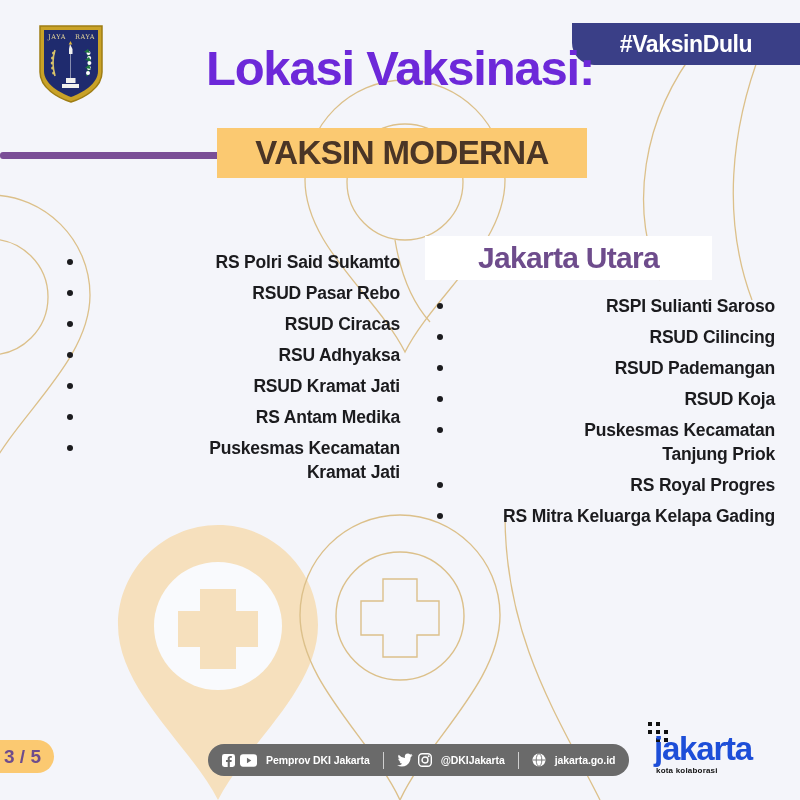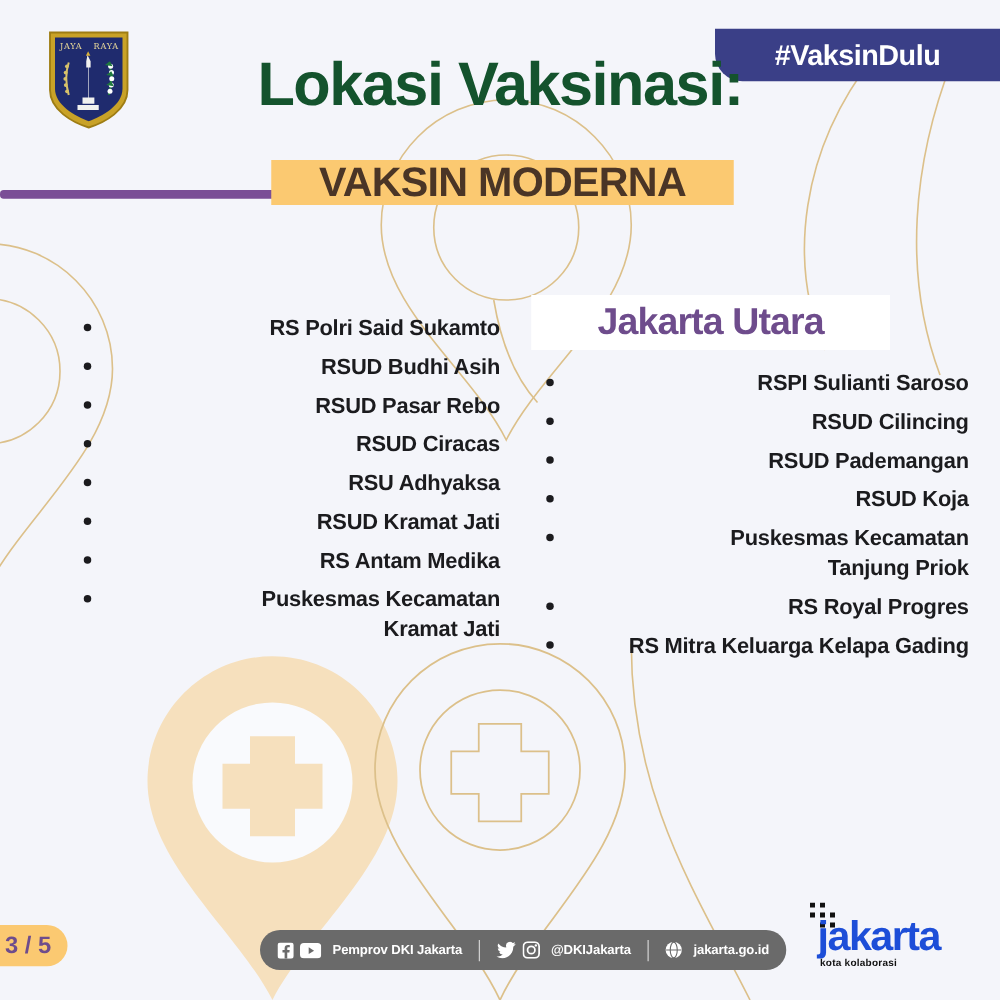--- a/index.html
+++ b/index.html
@@ -53,42 +53,42 @@
     height: 82px;
   }
 
   
   .main-title {
     position: absolute;
     left: 0;
     right: 0;
     top: 40px;
     text-align: center;
-    color: #14532d;
+    color: #6d28d9;
     font-size: 49px;
     font-weight: bold;
     letter-spacing: -1.2px;
   }
 
   
   .subtitle-rule {
     position: absolute;
     left: 0;
     top: 152px;
     width: 224px;
     height: 7px;
     background: #7a4e96;
     border-radius: 3px;
   }
   .subtitle-box {
     position: absolute;
     left: 217px;
     top: 128px;
     width: 370px;
-    height: 36px;
+    height: 50px;
     background: #fbc971;
     display: flex;
     align-items: center;
     justify-content: center;
   }
   .subtitle-text {
     color: #4a3526;
     font-size: 33px;
     font-weight: bold;
     letter-spacing: -0.6px;
@@ -322,21 +322,20 @@
   <div class="main-title">Lokasi Vaksinasi:</div>
 
   <div class="subtitle-rule"></div>
   <div class="subtitle-box">
     <span class="subtitle-text">VAKSIN MODERNA</span>
   </div>
 
   <div class="column left">
     <ul class="col-list">
       <li>RS Polri Said Sukamto</li>
-      <li>RSUD Budhi Asih</li>
       <li>RSUD Pasar Rebo</li>
       <li>RSUD Ciracas</li>
       <li>RSU Adhyaksa</li>
       <li>RSUD Kramat Jati</li>
       <li>RS Antam Medika</li>
       <li class="wrap2">Puskesmas Kecamatan
 Kramat Jati</li>
     </ul>
   </div>
 

